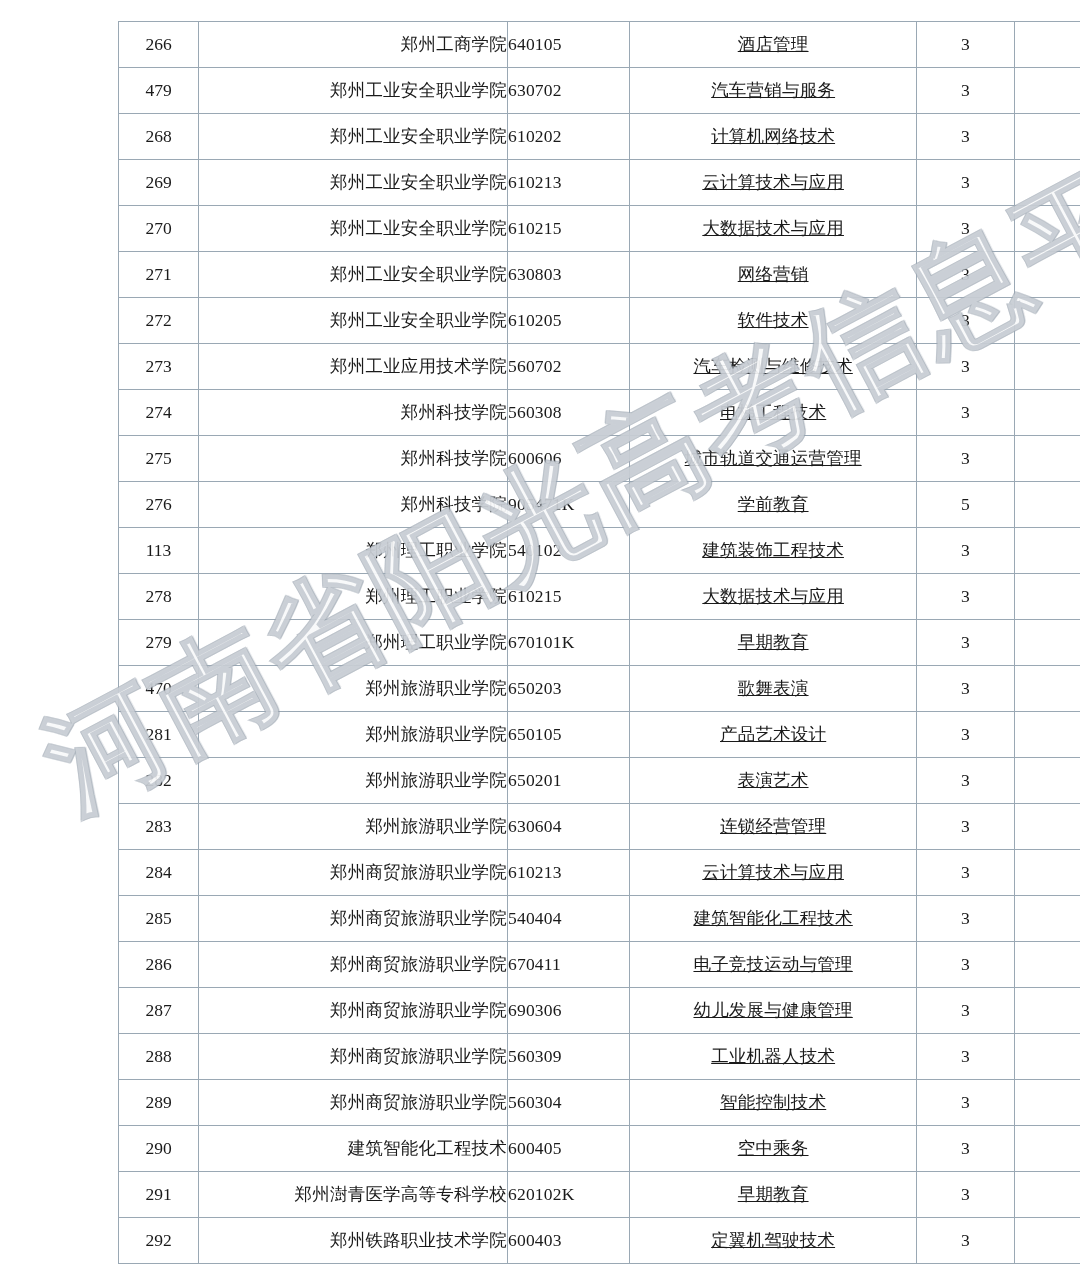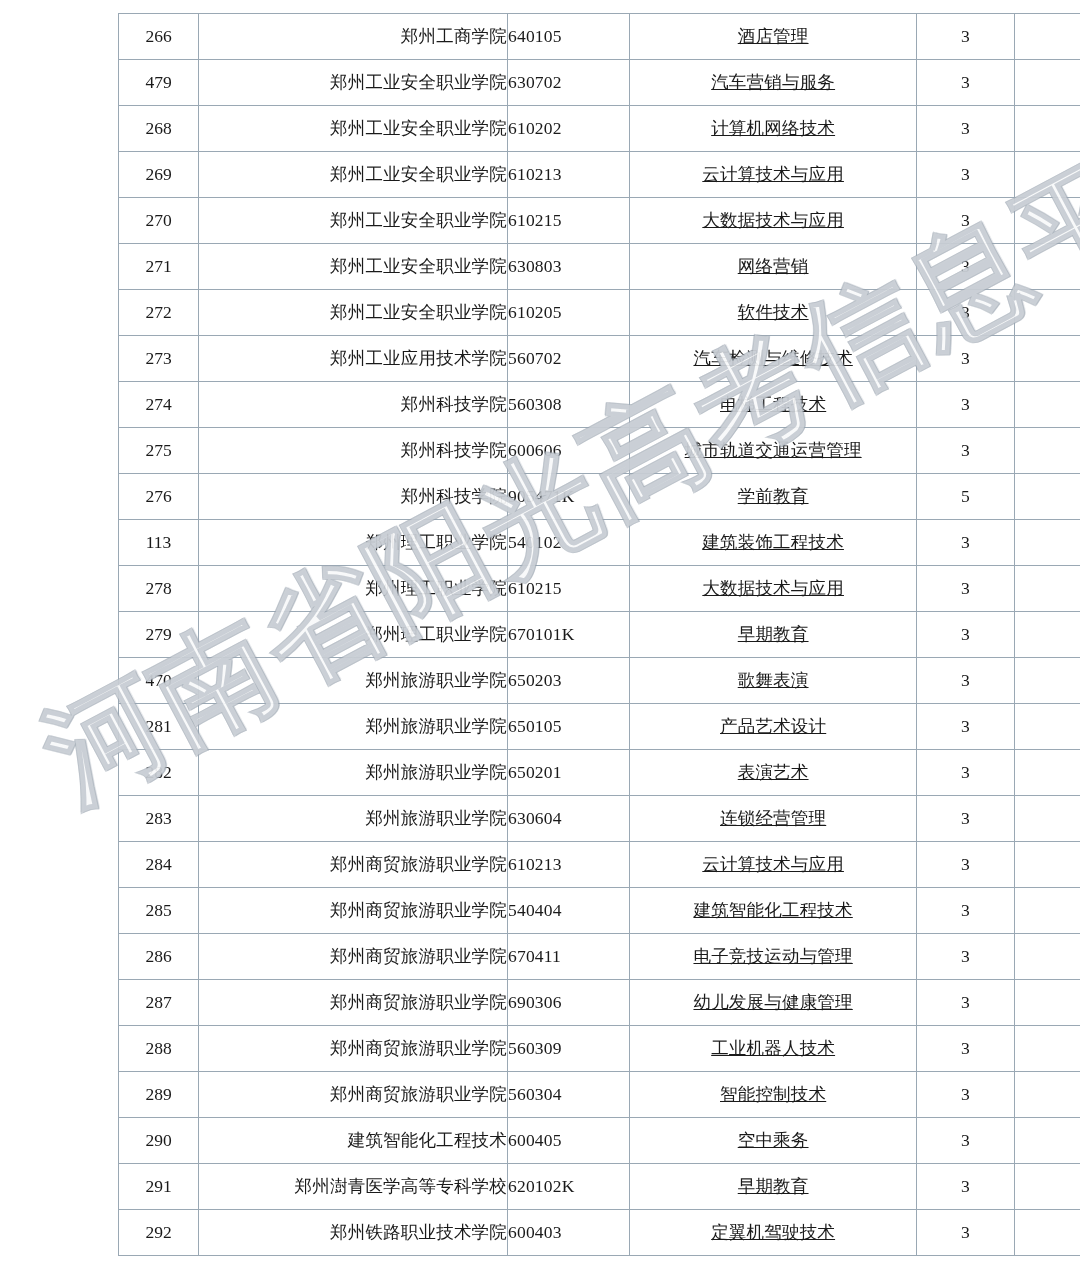--- a/index.html
+++ b/index.html
@@ -11,21 +11,21 @@
     width: 1080px;
     height: 1267px;
     position: relative;
     overflow: hidden;
     font-family: "Liberation Serif", "DejaVu Serif", serif;
   }
 
   #sheet {
     position: absolute;
     left: 0;
-    top: 8px;
+    top: 16px;
     width: 1080px;
     height: 895px;
   }
 
   table.doc-table {
     border-collapse: collapse;
     width: 1008px;
     margin-left: 118px;
     margin-top: 5px;
     table-layout: fixed;

